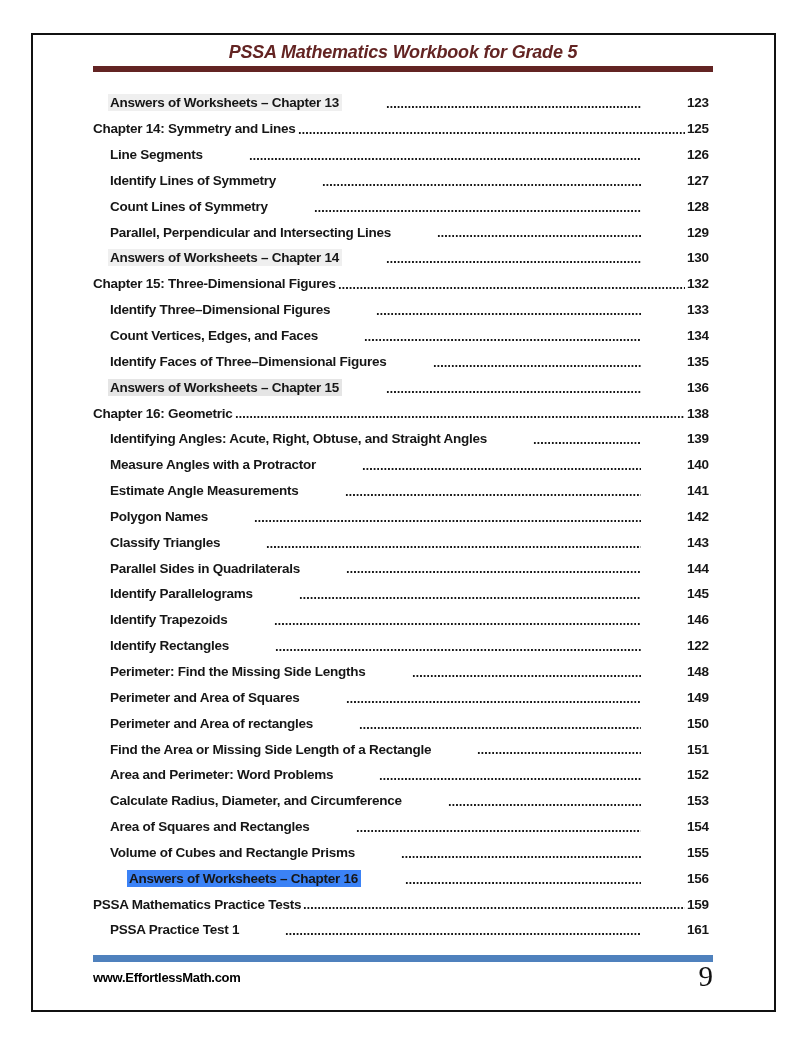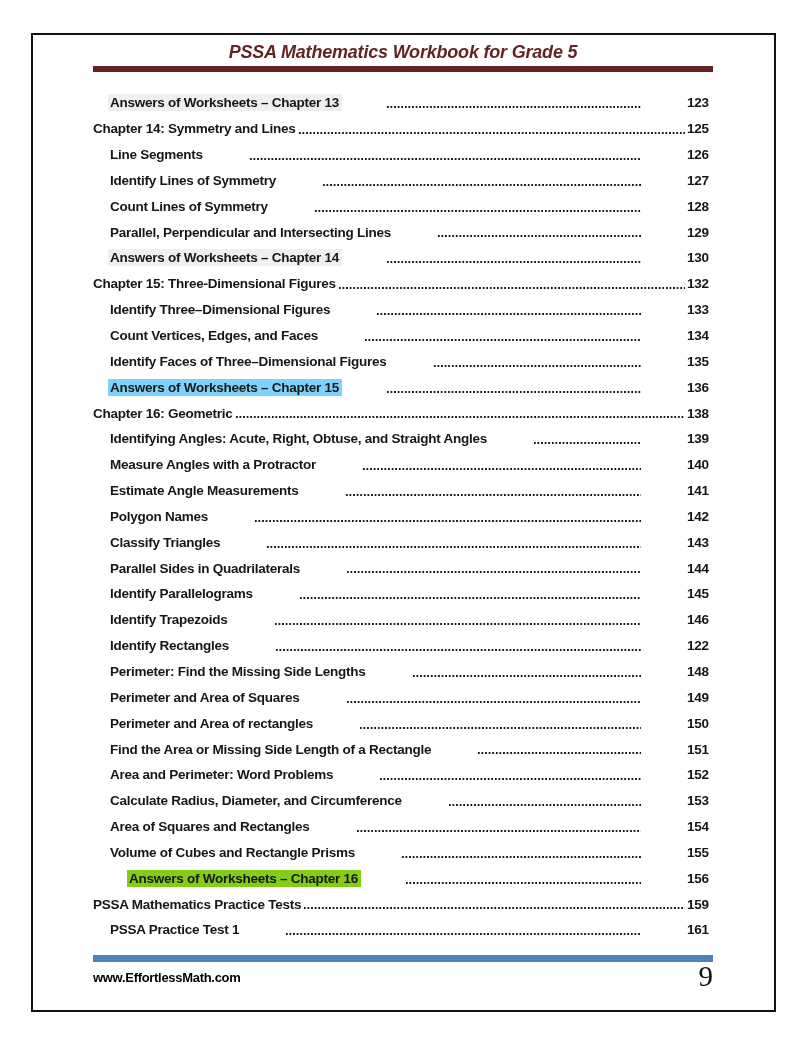--- a/index.html
+++ b/index.html
@@ -138,21 +138,21 @@
     <span class="toc-label">Count Vertices, Edges, and Faces</span>
     <span class="toc-leader"></span>
     <span class="toc-page">134</span>
   </div>
     <div class="toc-row sub">
     <span class="toc-label">Identify Faces of Three–Dimensional Figures</span>
     <span class="toc-leader"></span>
     <span class="toc-page">135</span>
   </div>
     <div class="toc-row sub highlight">
-    <span class="toc-label" style="background: #7dd3fc;">Answers of Worksheets – Chapter 15</span>
+    <span class="toc-label" style="background: #e5e5e5;">Answers of Worksheets – Chapter 15</span>
     <span class="toc-leader"></span>
     <span class="toc-page">136</span>
   </div>
     <div class="toc-row chapter">
     <span class="toc-label">Chapter 16: Geometric</span>
     <span class="toc-leader"></span>
     <span class="toc-page">138</span>
   </div>
     <div class="toc-row sub">
     <span class="toc-label">Identifying Angles: Acute, Right, Obtuse, and Straight Angles</span>
@@ -233,21 +233,21 @@
     <span class="toc-label">Area of Squares and Rectangles</span>
     <span class="toc-leader"></span>
     <span class="toc-page">154</span>
   </div>
     <div class="toc-row sub">
     <span class="toc-label">Volume of Cubes and Rectangle Prisms</span>
     <span class="toc-leader"></span>
     <span class="toc-page">155</span>
   </div>
     <div class="toc-row sub highlight">
-    <span class="toc-label" style="background: #84cc16; margin-left: 17px;">Answers of Worksheets – Chapter 16</span>
+    <span class="toc-label" style="background: #3b82f6; margin-left: 17px;">Answers of Worksheets – Chapter 16</span>
     <span class="toc-leader"></span>
     <span class="toc-page">156</span>
   </div>
     <div class="toc-row chapter">
     <span class="toc-label">PSSA Mathematics Practice Tests</span>
     <span class="toc-leader"></span>
     <span class="toc-page">159</span>
   </div>
     <div class="toc-row sub">
     <span class="toc-label">PSSA Practice Test 1</span>

